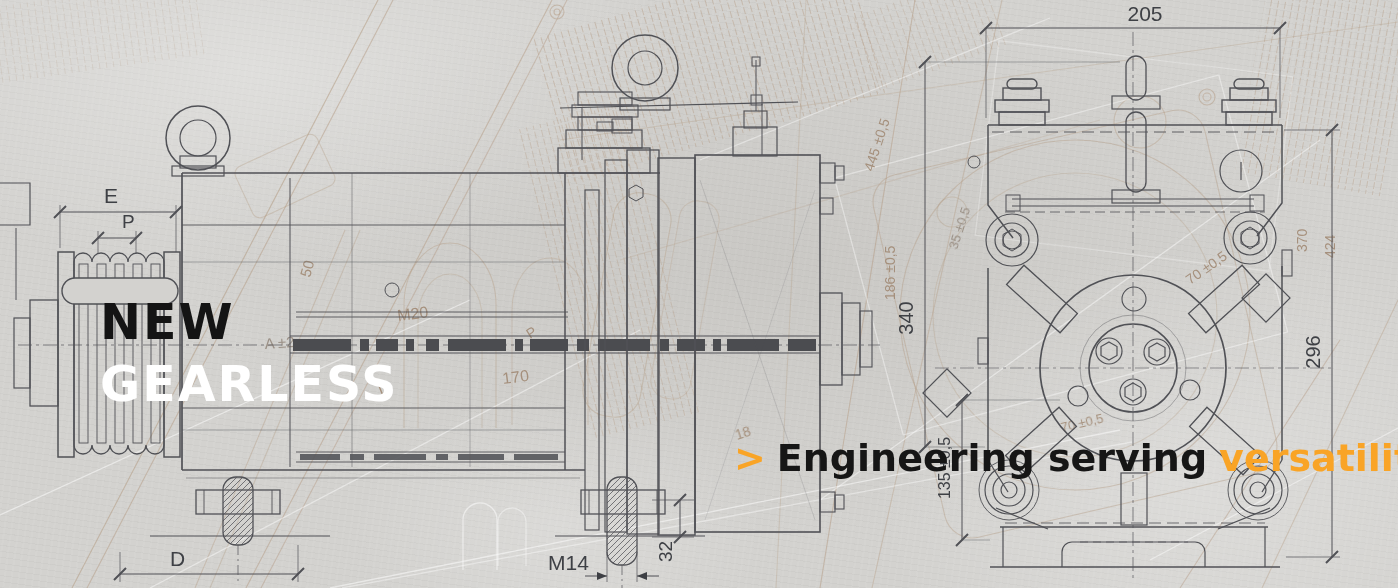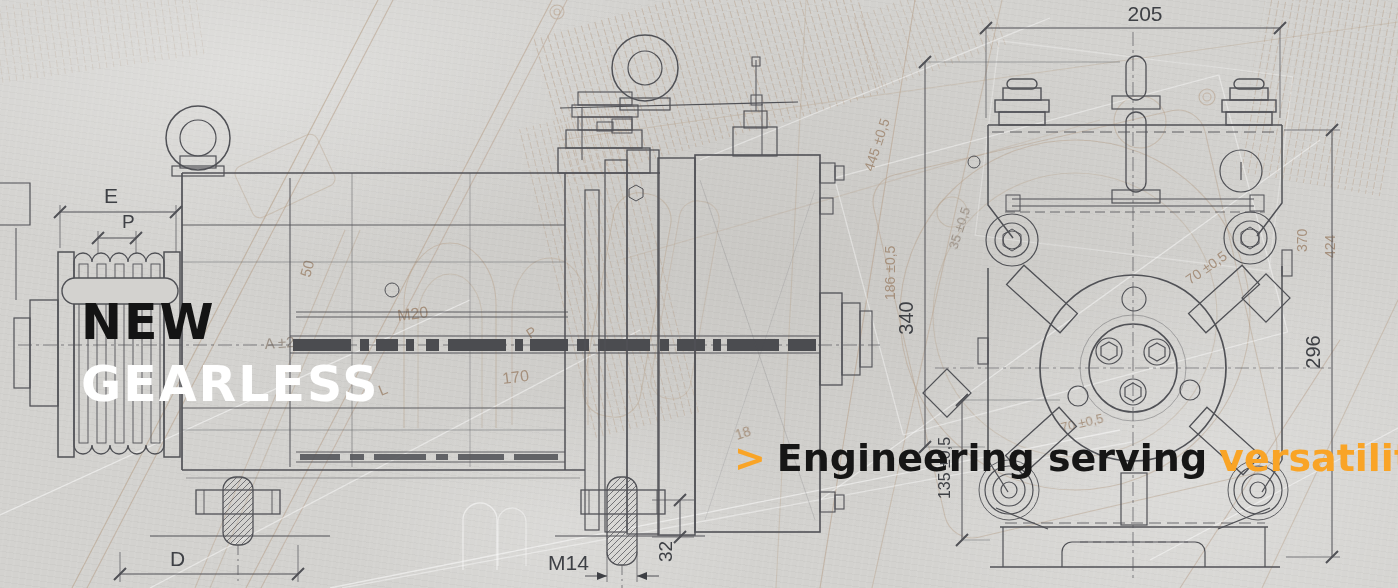--- a/index.html
+++ b/index.html
@@ -10,21 +10,21 @@
       radial-gradient(ellipse 700px 320px at 18% 12%, rgba(255,255,255,.28), transparent 62%),
       radial-gradient(ellipse 560px 400px at 86% 82%, rgba(255,255,255,.22), transparent 60%),
       radial-gradient(ellipse 900px 420px at 55% 45%, rgba(118,112,104,.10), transparent 65%),
       radial-gradient(ellipse 300px 200px at 40% 90%, rgba(255,255,255,.18), transparent 70%),
       repeating-linear-gradient(98deg, rgba(255,255,255,.05) 0 2px, rgba(0,0,0,0) 2px 7px),
       repeating-linear-gradient(8deg, rgba(90,88,84,.045) 0 1px, rgba(0,0,0,0) 1px 6px);
     font-family:"DejaVu Sans","Liberation Sans",sans-serif;
   }
   svg.blueprint{position:absolute;left:0;top:0;}
   .headline{
-    position:absolute;left:81px;top:292px;
+    position:absolute;left:100px;top:292px;
     font-size:49px;line-height:62px;font-weight:bold;letter-spacing:2px;white-space:nowrap;
   }
   .headline .l-dark{color:#141414;}
   .headline .l-light{color:#ffffff;}
   .tagline{
     position:absolute;left:734px;top:438px;
     font-size:38px;line-height:40px;font-weight:bold;white-space:nowrap;color:#161616;
   }
   .tagline .arrow{color:#F9A426;margin-right:11px;}
   .tagline .accent{color:#F9A426;margin-left:12px;}

